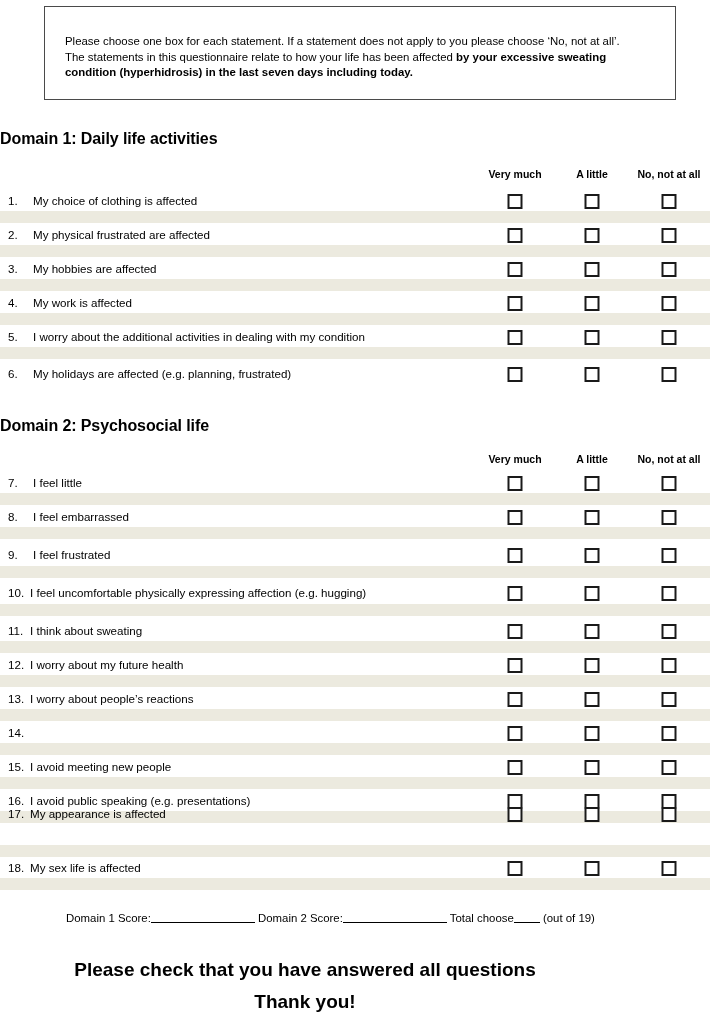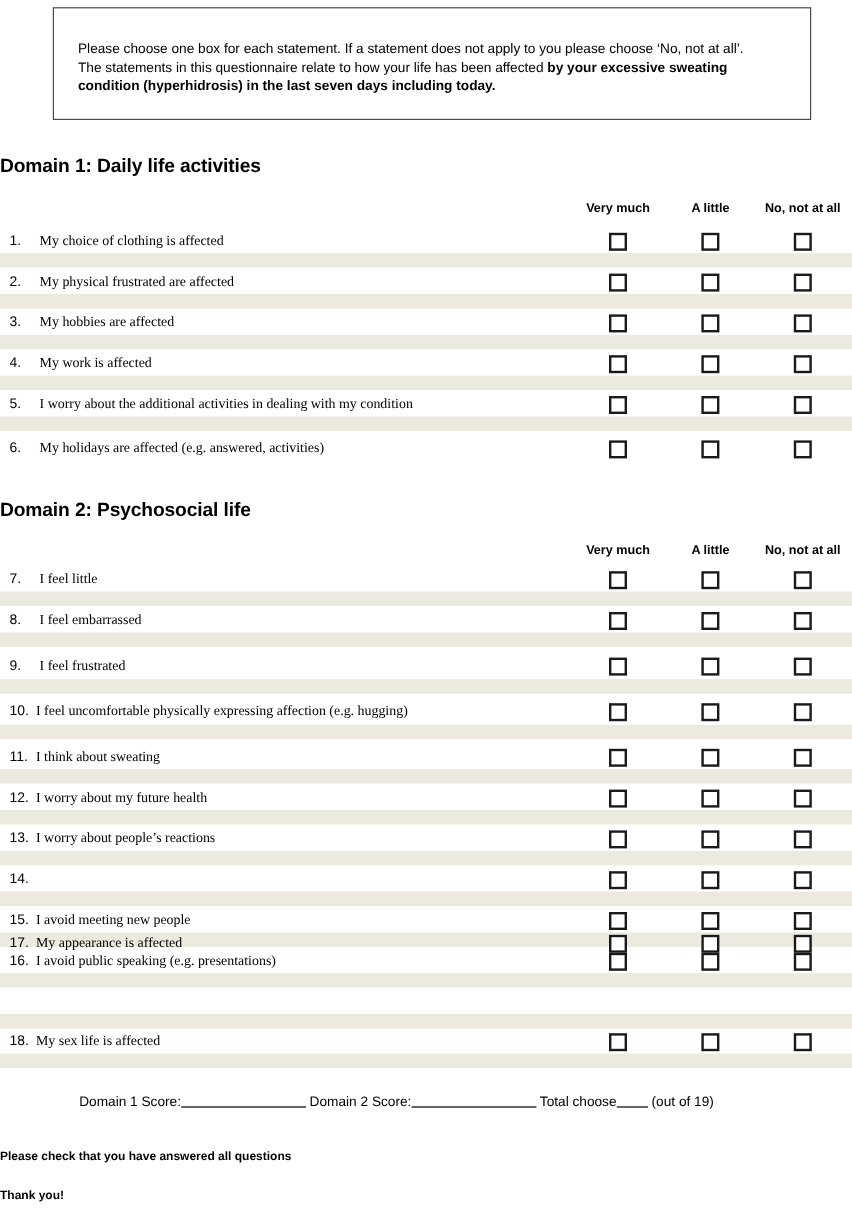--- a/index.html
+++ b/index.html
@@ -85,21 +85,20 @@
     top: 0;
     font-size: 11.6px;
     line-height: 20px;
   }
   .q-text {
     position: absolute;
     top: 0;
     font-size: 11.6px;
     line-height: 20px;
     white-space: nowrap;
-    font-family: Liberation Serif, serif;
   }
   .q-text.one-digit { left: 33px; }
   .q-text.two-digit { left: 30px; }
 
   .cbx {
     position: absolute;
     top: 3px;
     width: 11px;
     height: 11px;
     border: 2px solid #1a1a1a;
@@ -141,22 +140,23 @@
     border-bottom: 1px solid #000;
     height: 11px;
     vertical-align: -1px;
   }
 
   
   .closing {
     position: absolute;
     left: 0;
     width: 610px;
+    text-align: center;
     font-weight: bold;
-    font-size: 10px;
+    font-size: 19px;
   }
   #closing-check { top: 959px; }
   #closing-thanks { top: 991px; }
 </style>
 </head>
 <body>
 
 <div class="intro-box">
   <div class="intro-inner">
     <p class="intro-p second">Please choose one box for each statement. If a statement does not apply to you please choose ‘No, not at all’.</p>
@@ -214,21 +214,21 @@
   <span class="q-num">5.</span>
   <span class="q-text one-digit">I worry about the additional activities in dealing with my condition</span>
   <span class="cbx c1"></span>
   <span class="cbx c2"></span>
   <span class="cbx c3"></span>
 </div>
 <div class="stripe" style="top:347px"></div>
 
 <div class="q-row" style="top:364px">
   <span class="q-num">6.</span>
-  <span class="q-text one-digit">My holidays are affected (e.g. answered, activities)</span>
+  <span class="q-text one-digit">My holidays are affected (e.g. planning, frustrated)</span>
   <span class="cbx c1"></span>
   <span class="cbx c2"></span>
   <span class="cbx c3"></span>
 </div>
 
 <div class="domain-title" id="domain2-title">Domain 2: Psychosocial life</div>
 
 <div class="col-headers" id="headers2">
   <span class="col-h c1">Very much</span>
   <span class="col-h c2">A little</span>
@@ -317,21 +317,21 @@
 
 <div class="q-row" style="top:791px">
   <span class="q-num">16.</span>
   <span class="q-text two-digit">I avoid public speaking (e.g. presentations)</span>
   <span class="cbx c1"></span>
   <span class="cbx c2"></span>
   <span class="cbx c3"></span>
 </div>
 <div class="stripe" style="top:811px"></div>
 
-<div class="q-row" style="top:776px">
+<div class="q-row" style="top:804px">
   <span class="q-num">17.</span>
   <span class="q-text two-digit">My appearance is affected</span>
   <span class="cbx c1"></span>
   <span class="cbx c2"></span>
   <span class="cbx c3"></span>
 </div>
 <div class="stripe" style="top:845px"></div>
 
 <div class="q-row" style="top:858px">
   <span class="q-num">18.</span>

